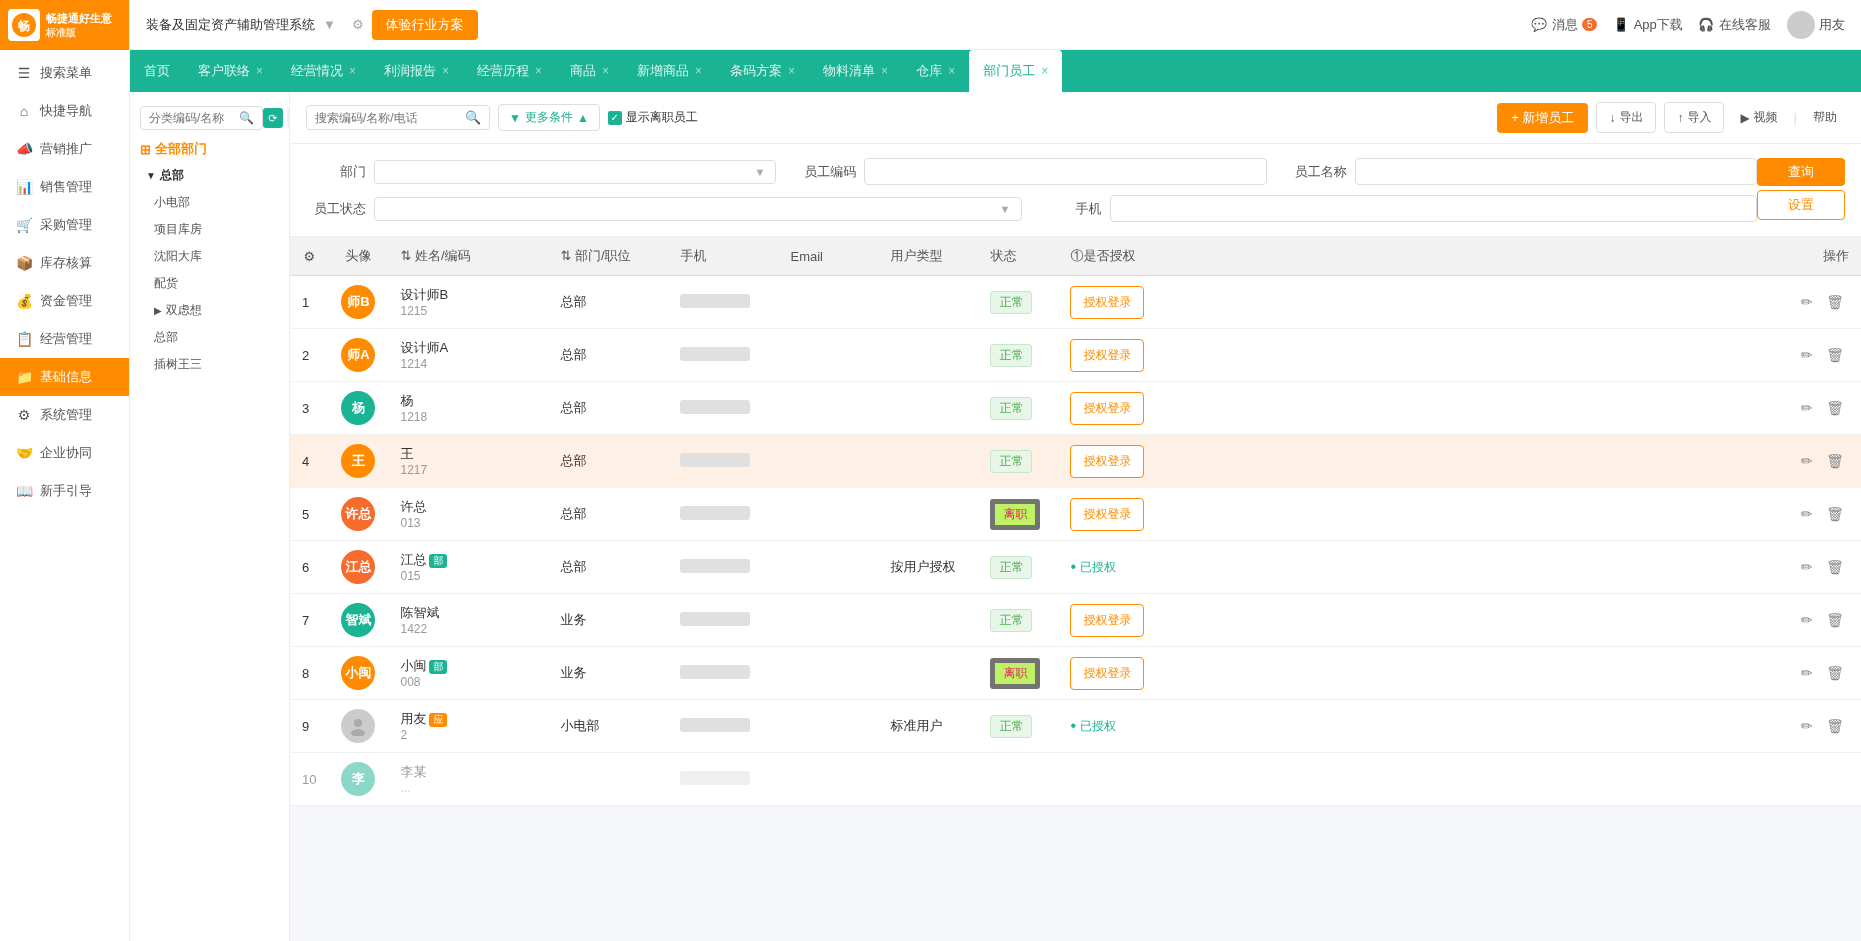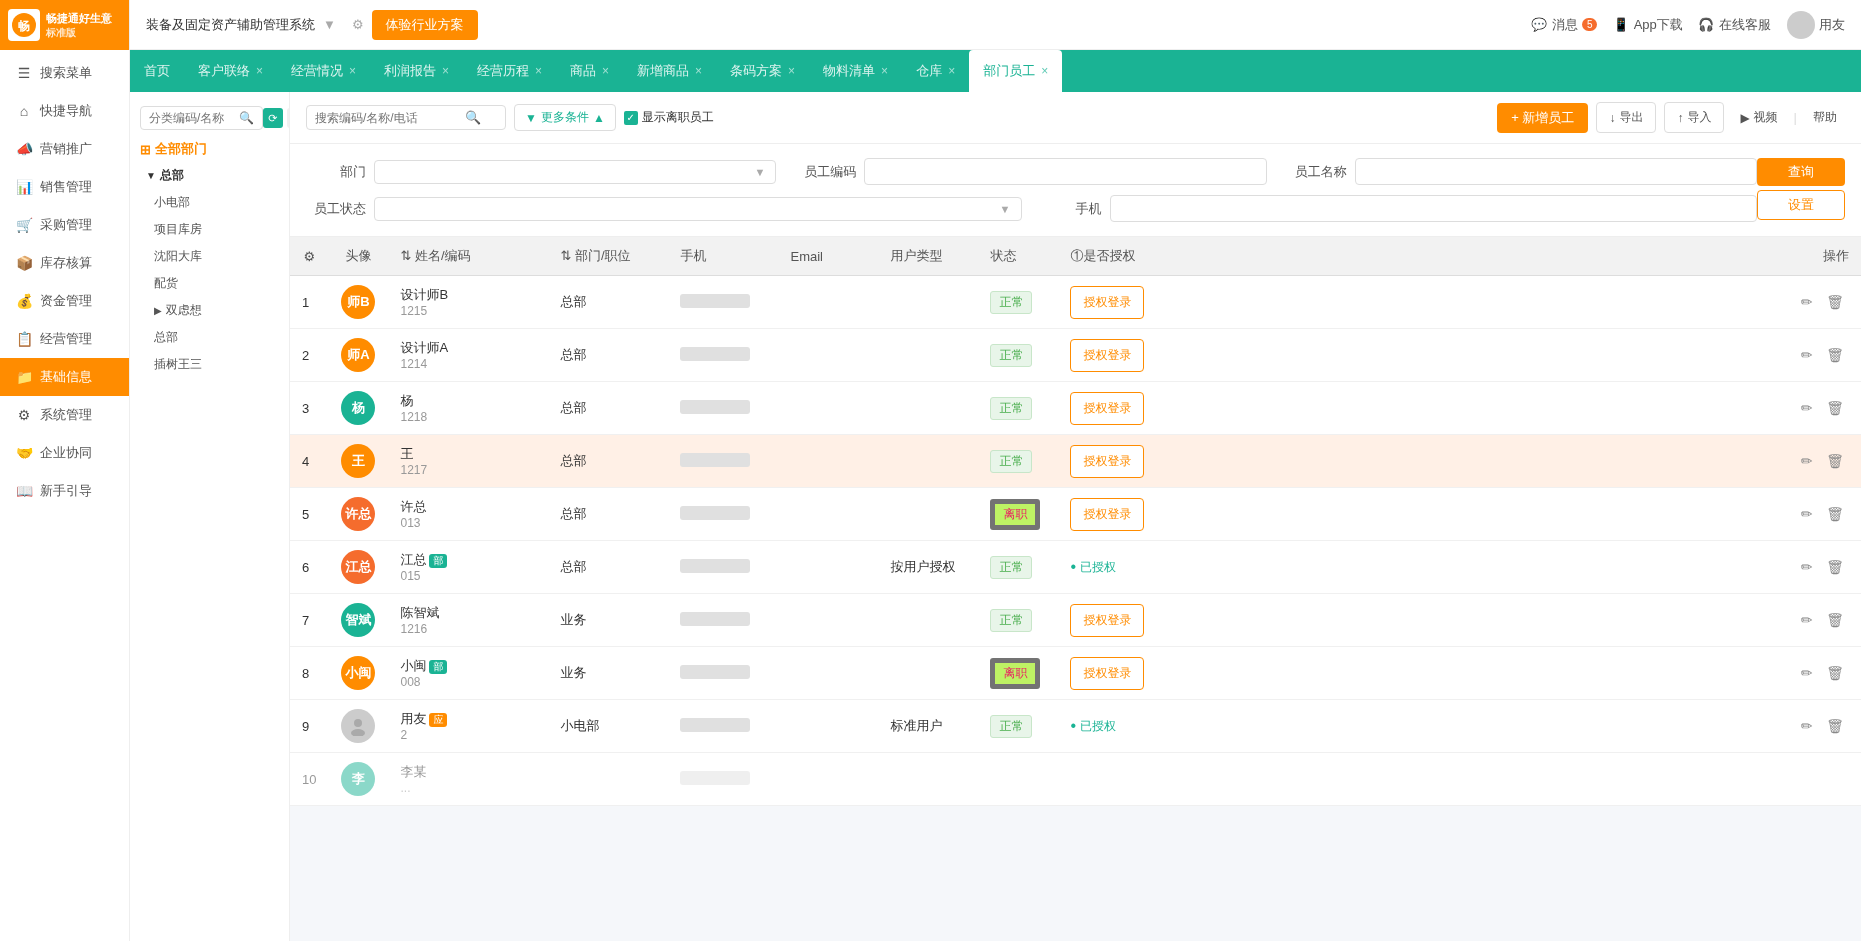--- a/index.html
+++ b/index.html
@@ -48,21 +48,21 @@
     .dept-item.parent { font-weight: bold; color: #333; }
     .dept-item.child { padding-left: 16px; }
     .dept-arrow { margin-right: 4px; font-size: 10px; }
 
     
     .right-content { flex: 1; display: flex; flex-direction: column; overflow: hidden; background: #f5f7fa; }
 
     
     .toolbar { background: #fff; padding: 10px 16px; display: flex; align-items: center; justify-content: space-between; border-bottom: 1px solid #eee; flex-shrink: 0; }
     .toolbar-left { display: flex; align-items: center; gap: 8px; }
-    .search-input-wrap { display: flex; align-items: center; border: 1px solid #ddd; border-radius: 4px; padding: 4px 8px; background: #fff; width: 200px; }
+    .search-input-wrap { display: flex; align-items: center; border: 1px solid #ddd; border-radius: 4px; padding: 4px 8px; background: #fff; width: 184px; }
     .search-input-wrap input { border: none; outline: none; font-size: 12px; width: 160px; color: #999; }
     .filter-btn { display: flex; align-items: center; gap: 4px; font-size: 12px; color: #1ab394; cursor: pointer; border: 1px solid #ddd; border-radius: 4px; padding: 4px 10px; }
     .show-resigned { display: flex; align-items: center; gap: 4px; font-size: 12px; color: #333; cursor: pointer; }
     .checkbox-teal { width: 14px; height: 14px; border-radius: 2px; background: #1ab394; display: inline-flex; align-items: center; justify-content: center; color: #fff; font-size: 10px; }
     .toolbar-right { display: flex; align-items: center; gap: 8px; }
     .btn-add { background: #ff8c00; color: #fff; border: none; border-radius: 4px; padding: 6px 14px; cursor: pointer; font-size: 13px; display: flex; align-items: center; gap: 4px; }
     .btn-outline { background: #fff; color: #555; border: 1px solid #ddd; border-radius: 4px; padding: 6px 12px; cursor: pointer; font-size: 12px; display: flex; align-items: center; gap: 4px; }
     .btn-text { background: none; border: none; color: #555; cursor: pointer; font-size: 12px; padding: 4px 8px; display: flex; align-items: center; gap: 4px; }
 
     
@@ -568,21 +568,21 @@
     </td>
   </tr>
               <tr>
     <td>7</td>
     <td class="col-avatar">
       <div class="avatar av-teal" style="margin:0 auto;">智斌</div>
     </td>
     <td>
       <div class="name-code">
         <span class="name-main">陈智斌</span>
-        <span class="name-sub">1216</span>
+        <span class="name-sub">1422</span>
       </div>
     </td>
     <td>业务</td>
     <td><span class="phone-blur"></span></td>
     <td></td>
     <td></td>
     <td><span class="badge-status badge-normal">正常</span></td>
     <td><button class="btn-auth">授权登录</button></td>
     <td style="flex:1;"></td>
     <td style="text-align:right;">

